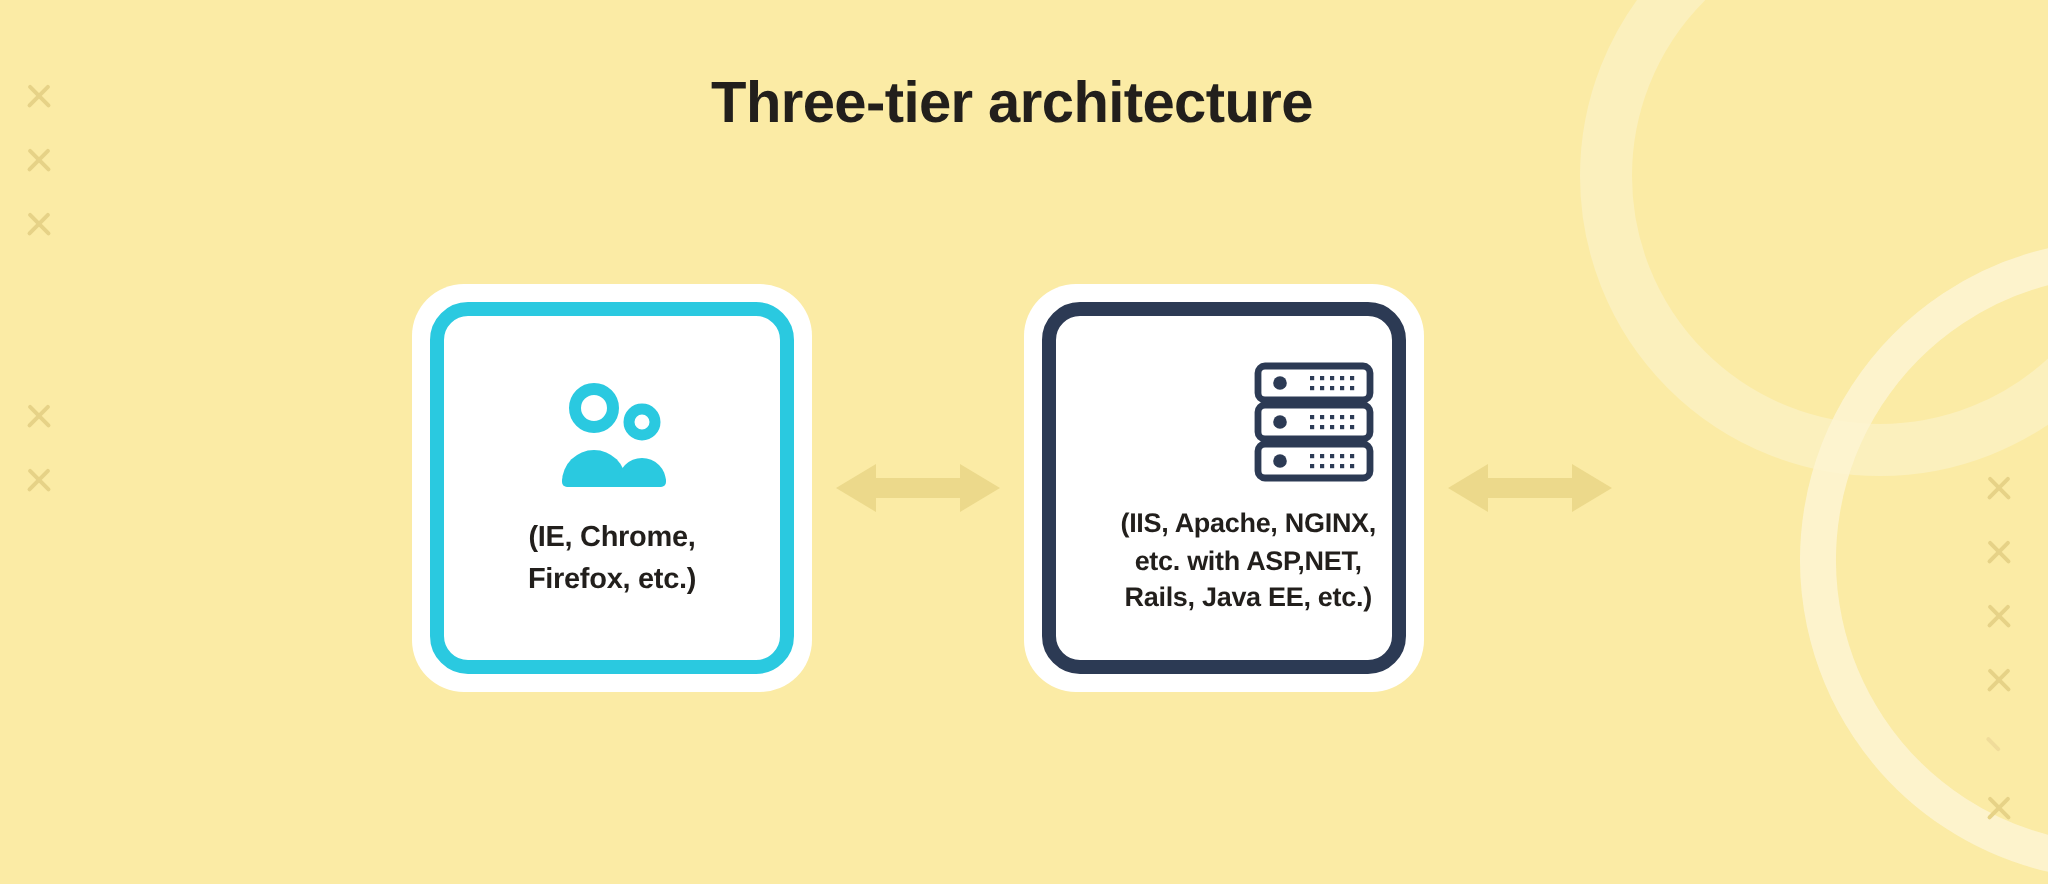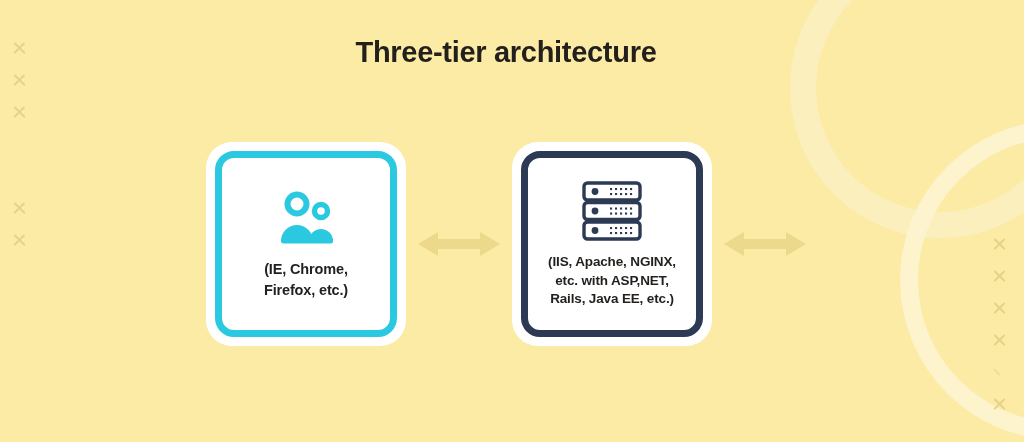--- a/index.html
+++ b/index.html
@@ -120,21 +120,21 @@
     border-radius: 19px;
     border: 7px solid #2ac9e0;
     background: #ffffff;
     box-sizing: border-box;
     display: flex;
     flex-direction: column;
     align-items: center;
     justify-content: center;
     padding: 6px 8px 8px;
   }
-  .card.tier-app  { border-color: #2c3a54; }
+  .card.tier-app  { border-color: #2c3a54; align-items: flex-end; }
   .card.tier-data { border-color: #e2285c; }
 
   .icon-box {
     height: 68px;
     display: flex;
     align-items: center;
     justify-content: center;
     margin-bottom: 6px;
   }
   .card.tier-app .icon-box { margin-bottom: 8px; }

